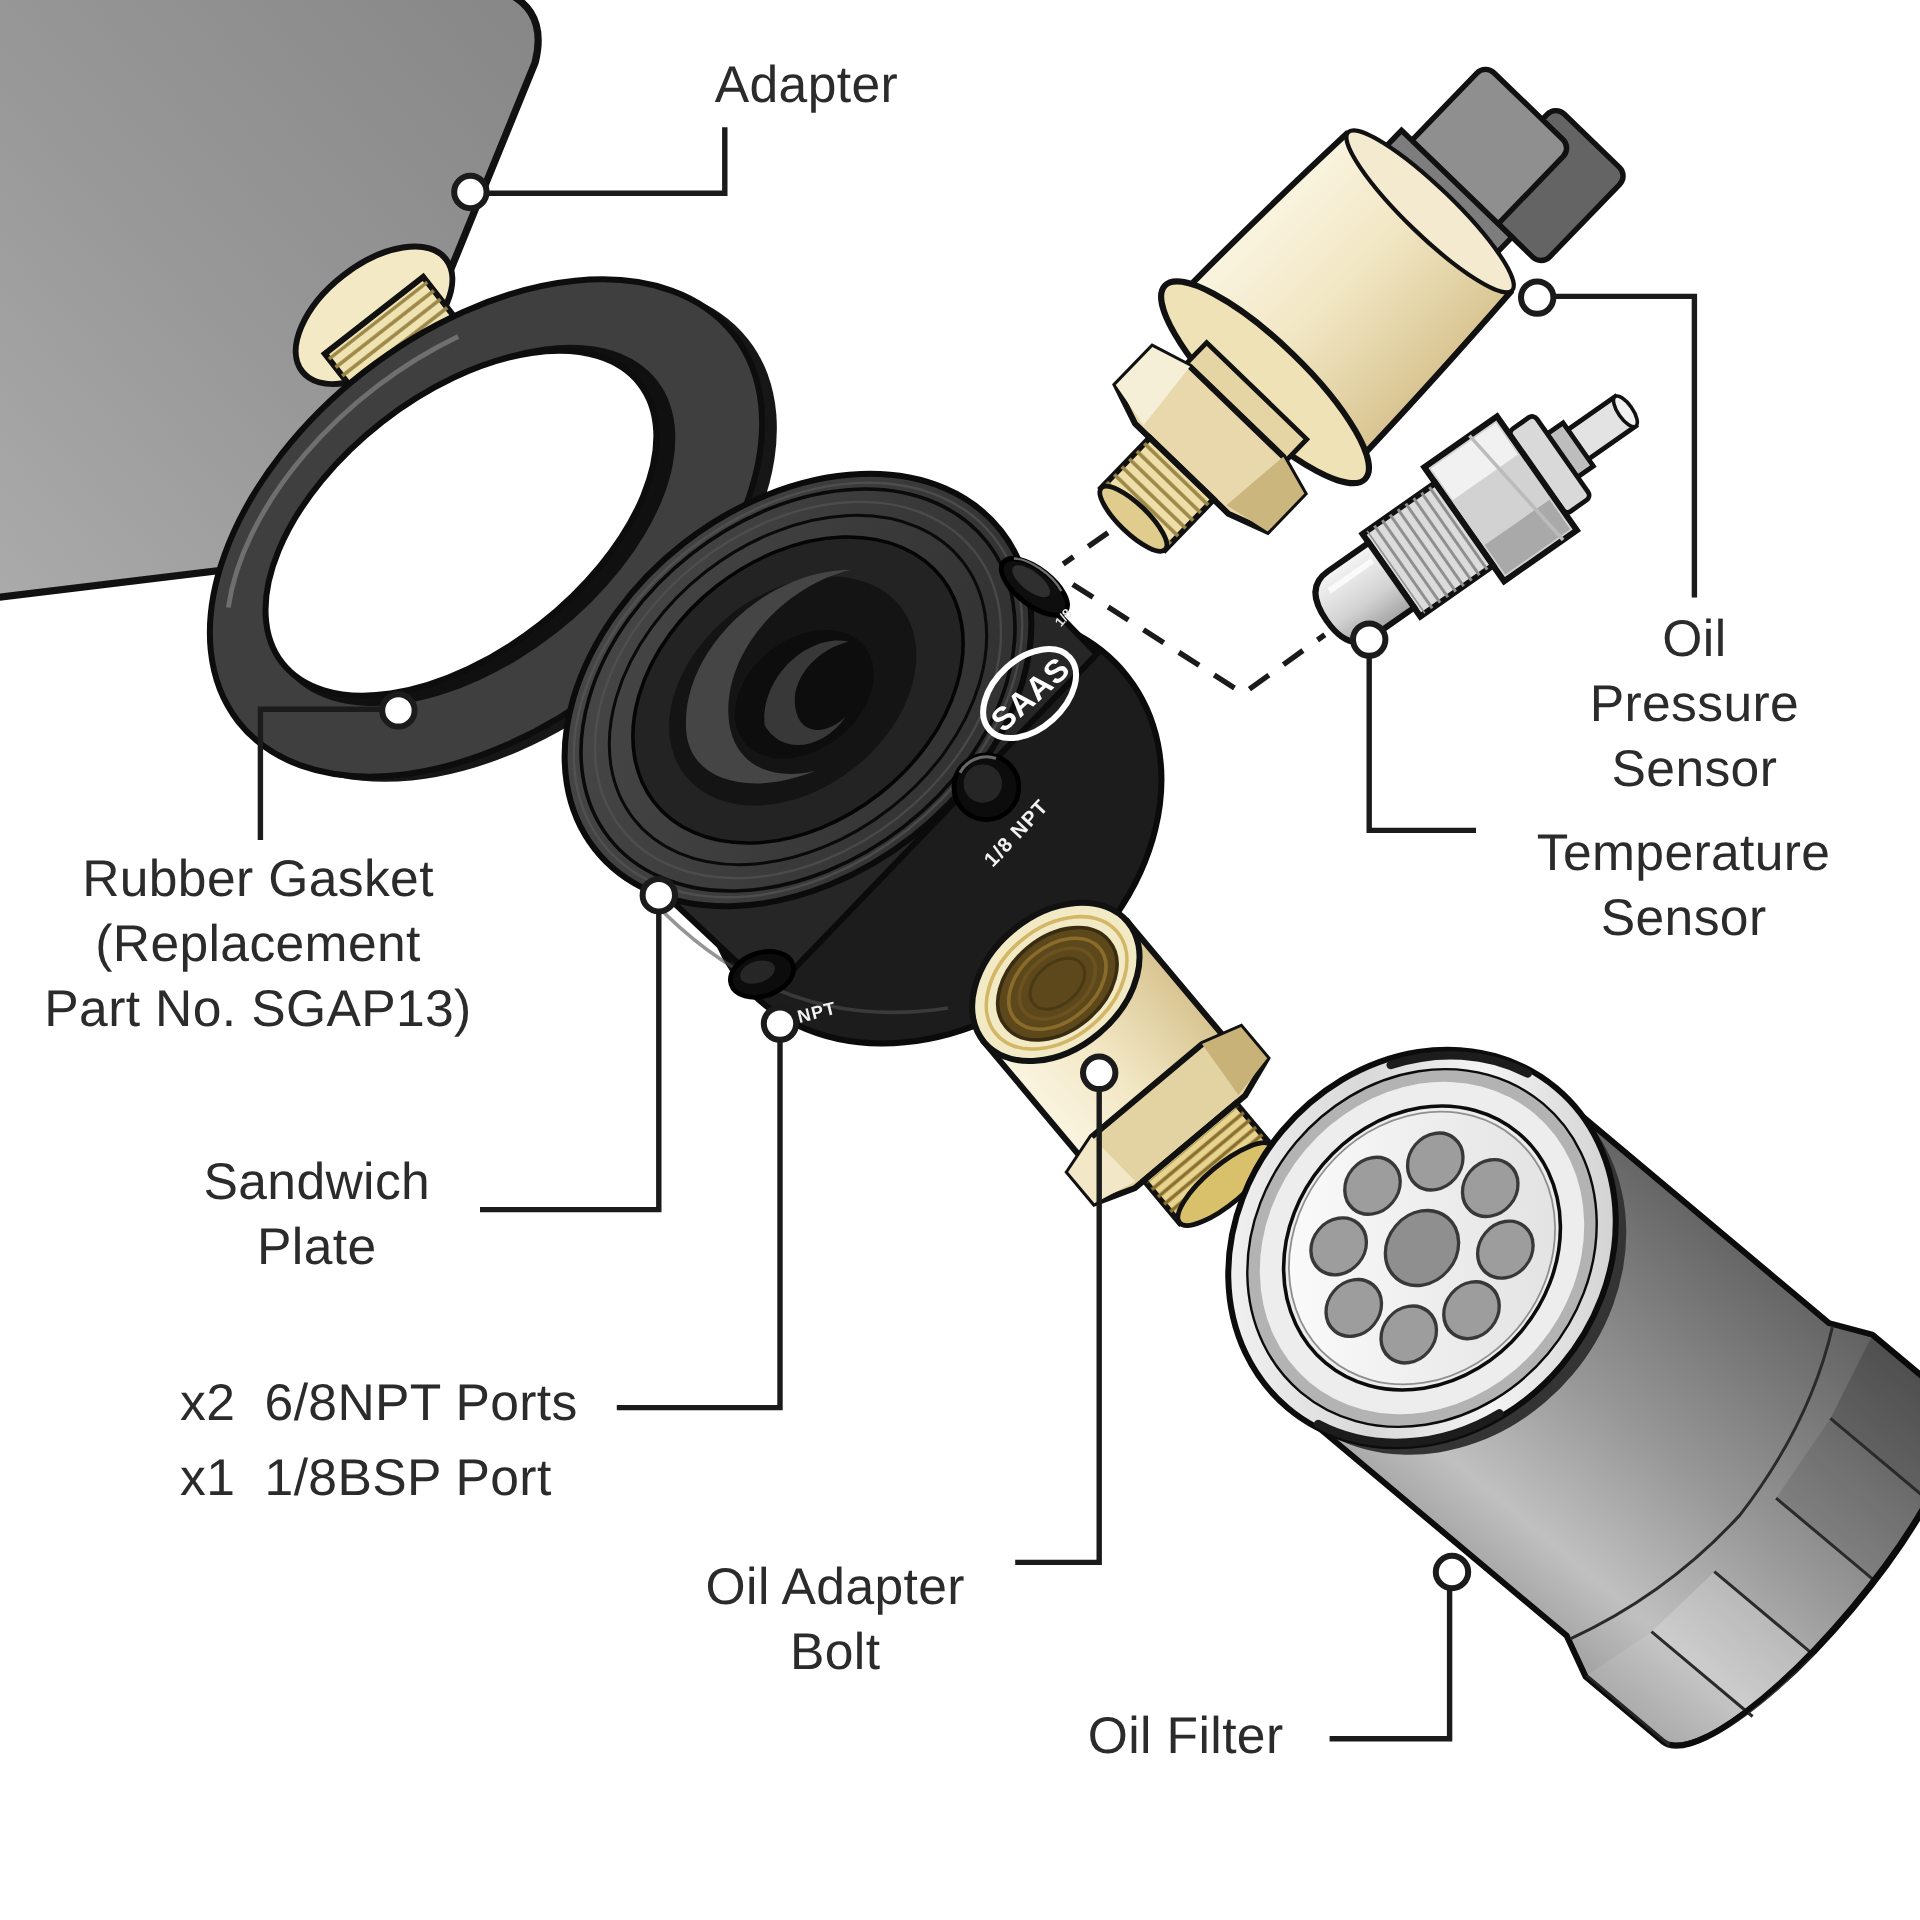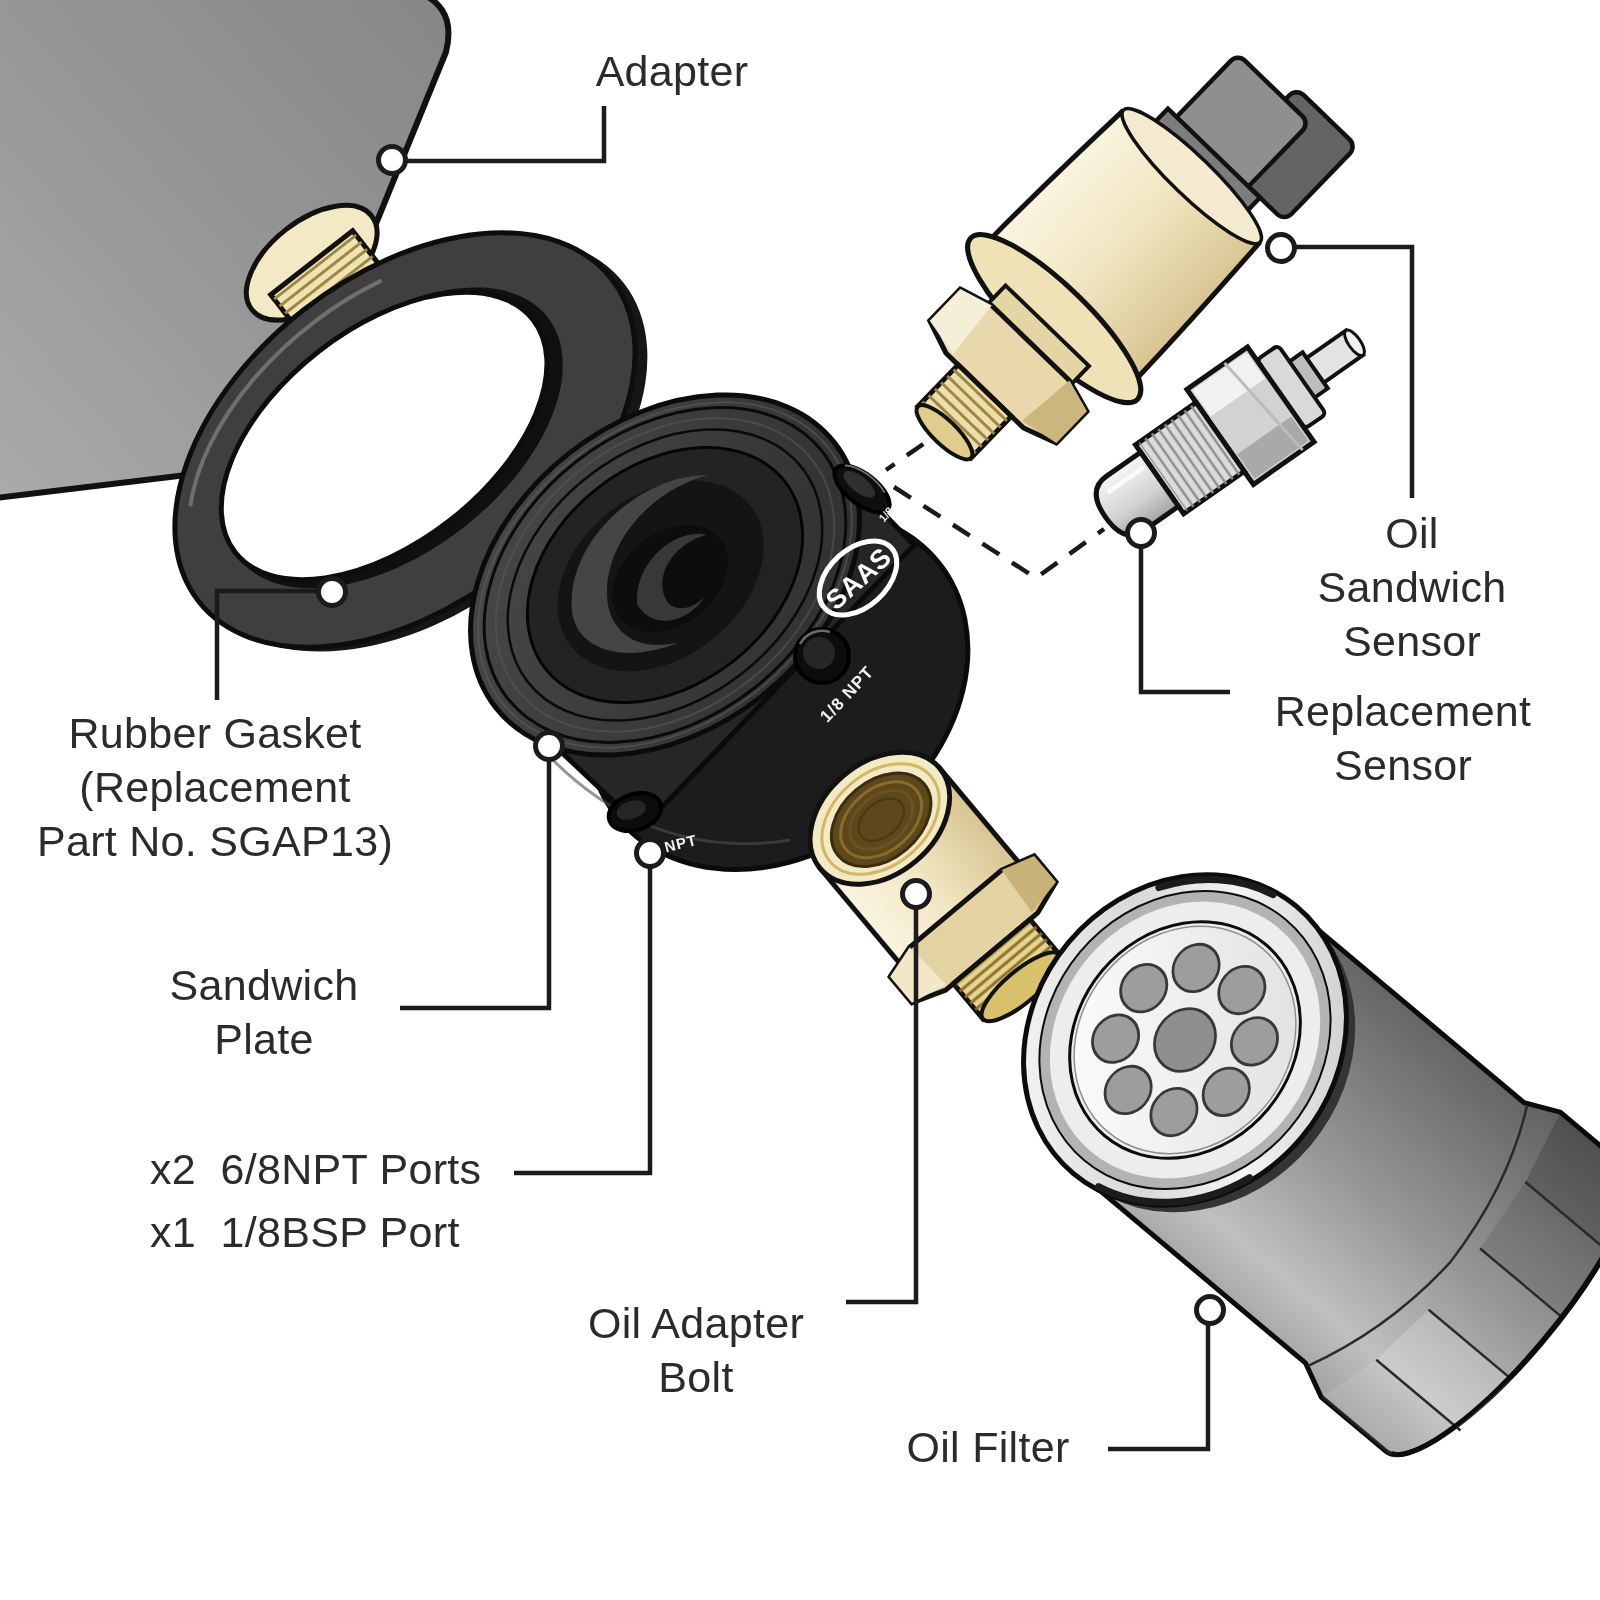--- a/index.html
+++ b/index.html
@@ -243,23 +243,23 @@
     <circle cx="1281" cy="248" r="13.5"></circle>
     <circle cx="1141" cy="533" r="13.5"></circle>
     <circle cx="549" cy="746" r="13.5"></circle>
     <circle cx="650" cy="853" r="13.5"></circle>
     <circle cx="916" cy="894" r="13.5"></circle>
     <circle cx="1210" cy="1310" r="13.5"></circle>
   </g>
 </svg>
 
 <div class="label" style="left:672px;top:44px;">Adapter</div>
-<div class="label" style="left:1412px;top:506px;">Oil Sandwich
+<div class="label" style="left:1412px;top:506px;">Oil Pressure
 Sensor</div>
-<div class="label" style="left:1403px;top:684px;">Replacement
+<div class="label" style="left:1403px;top:684px;">Temperature
 Sensor</div>
 <div class="label" style="left:215px;top:706px;">Rubber Gasket
 (Replacement
 Part No. SGAP13)</div>
 <div class="label" style="left:264px;top:958px;">Sandwich
 Plate</div>
 <div class="label left ports" style="left:150px;top:1138px;">x2  6/8NPT Ports
 x1  1/8BSP Port</div>
 <div class="label" style="left:696px;top:1296px;">Oil Adapter
 Bolt</div>

